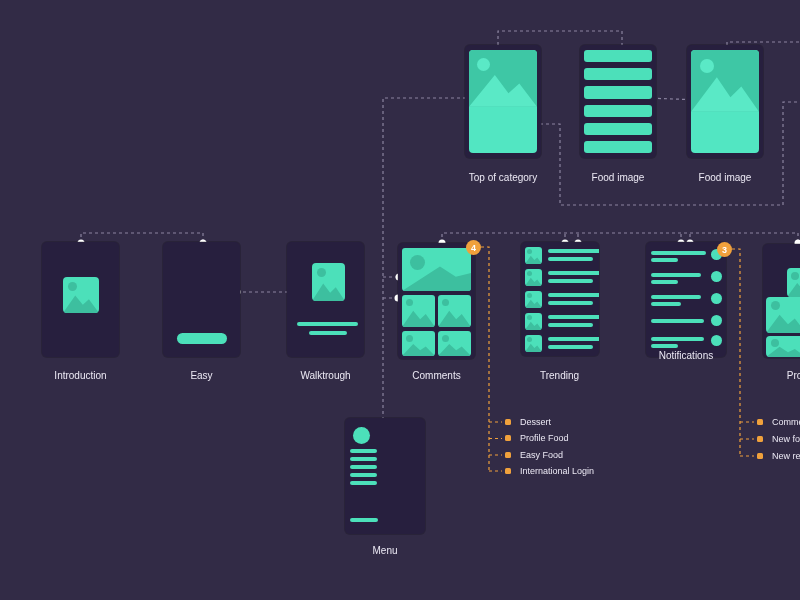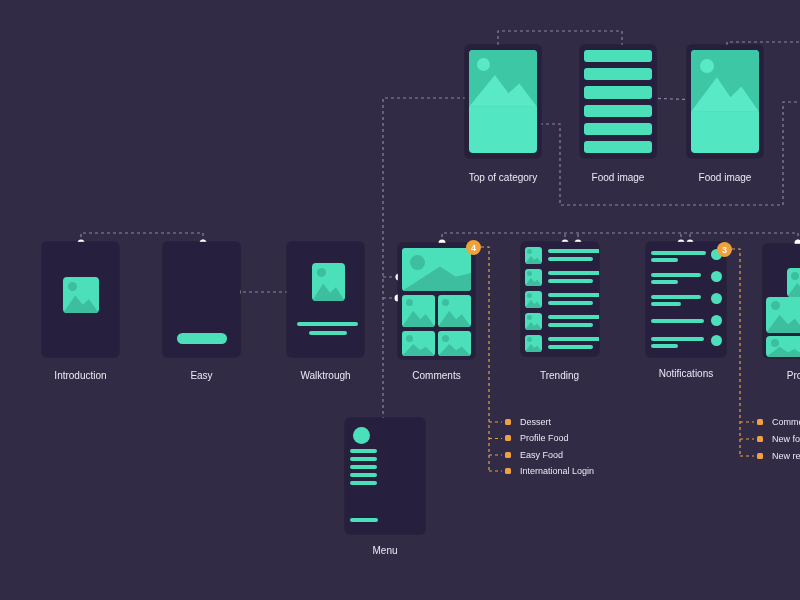--- a/index.html
+++ b/index.html
@@ -233,21 +233,21 @@
       <div class="linebar" style="left:5px;top:77px;width:53px;height:4px;"></div>
       <div class="linebar" style="left:65px;top:73px;width:11px;height:11px;border-radius:50%;"></div>
     </div>
     <div>
       <div class="linebar" style="left:5px;top:95px;width:53px;height:4px;"></div>
       <div class="linebar" style="left:5px;top:102px;width:27px;height:4px;"></div>
       <div class="linebar" style="left:65px;top:93px;width:11px;height:11px;border-radius:50%;"></div>
     </div>
   </div>
   <div class="badge" style="left:717px;top:242px;">3</div>
-  <div class="card-label" style="left:636px;top:368px;width:100px;text-align:center;">Notifications</div>
+  <div class="card-label" style="left:636px;top:350px;width:100px;text-align:center;">Notifications</div>
 
   <div class="card" style="left:763px;top:244px;width:76px;height:114px;">
     <div class="thumb" style="left:24px;top:24px;width:30px;height:29px;">
       <div class="circ" style="left:4px;top:4px;width:8px;height:8px;"></div>
         <div class="mtn" style="height:55%;"></div>
     </div>
     <div class="thumb" style="left:3px;top:53px;width:40px;height:36px;">
       <div class="circ" style="left:5px;top:4px;width:9px;height:9px;"></div>
         <div class="mtn" style="height:58%;"></div>
     </div>

